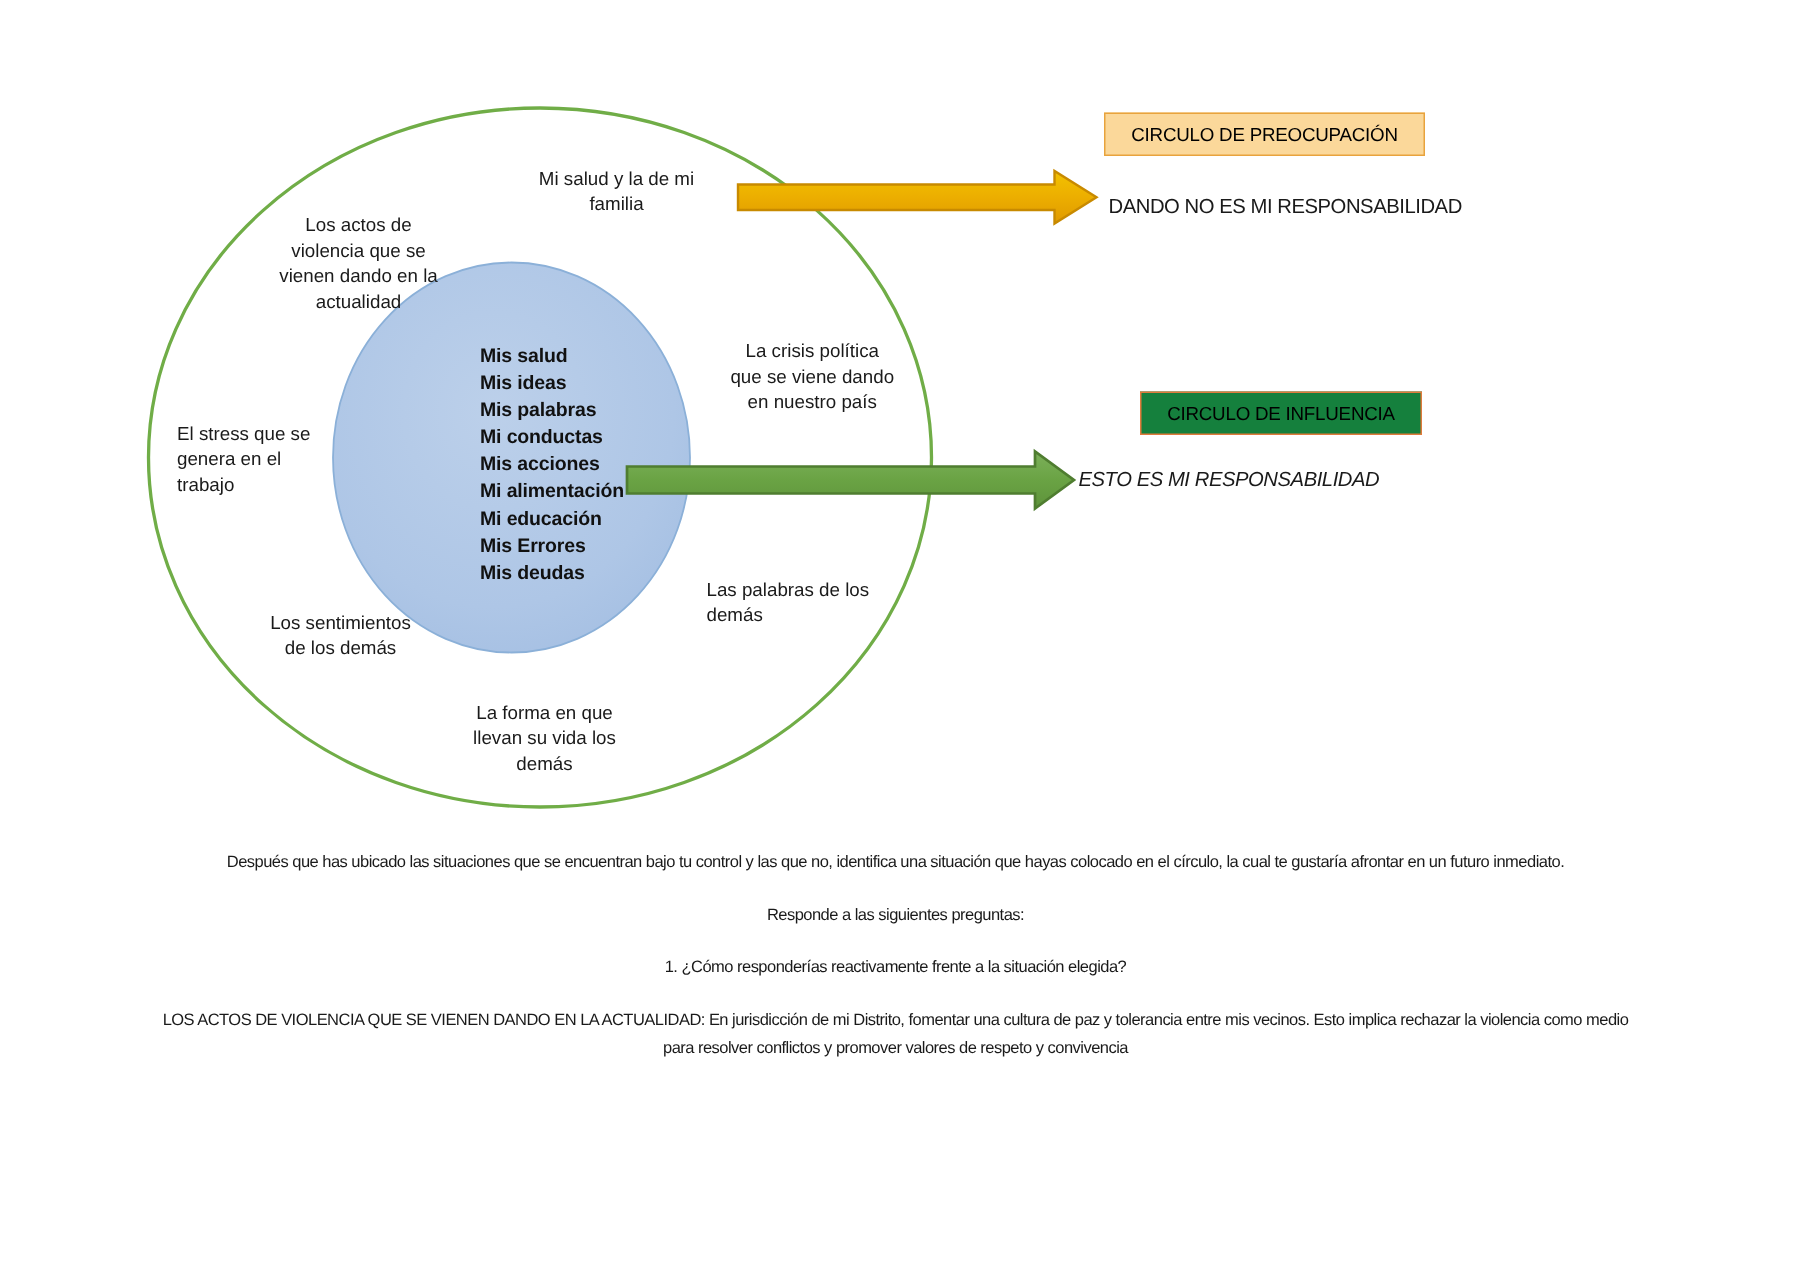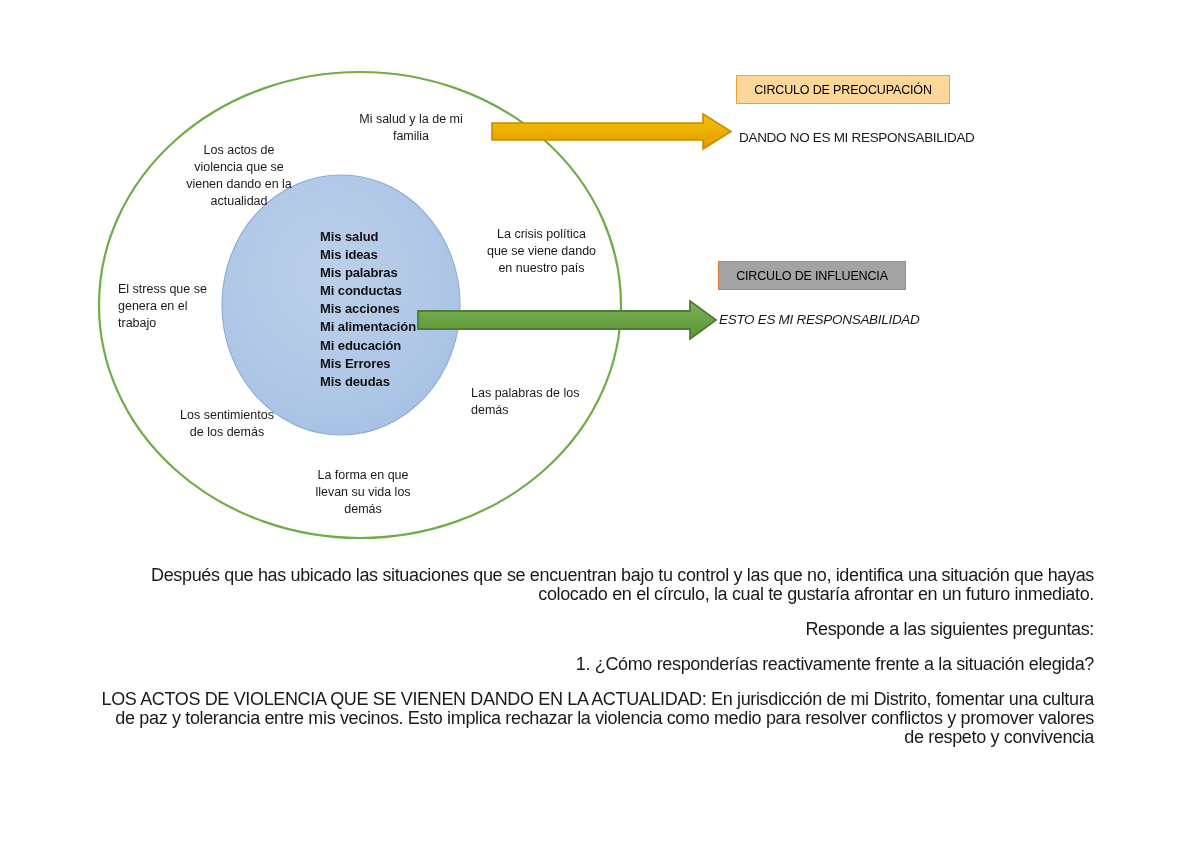--- a/index.html
+++ b/index.html
@@ -71,25 +71,25 @@
   }
   #badge-preocupacion {
     left: 736px;
     top: 75px;
     width: 214px;
     height: 29px;
     background: #fbd89a;
     border: 1px solid #e8a33d;
   }
   #badge-influencia {
-    left: 718px;
+    left: 760px;
     top: 261px;
     width: 188px;
     height: 29px;
-    background: #a3a3a3;
+    background: #15803d;
     border: 1px solid #e07b3c;
   }
 
   .resp-text {
     position: absolute;
     font-size: 13.5px;
     letter-spacing: -0.3px;
     color: #1a1a1a;
     white-space: nowrap;
   }
@@ -98,25 +98,25 @@
 
   
   #bodytext {
     position: absolute;
     left: 100px;
     top: 566px;
     width: 994px;
   }
   #bodytext p {
     margin: 0 0 16px 0;
-    font-size: 18px;
+    font-size: 11px;
     line-height: 19px;
     letter-spacing: -0.35px;
     color: #1a1a1a;
-    text-align: right;
+    text-align: center;
   }
   #bodytext p:last-child { margin-bottom: 0; }
 </style>
 </head>
 <body>
 
 <div id="diagram">
 
   <svg id="diagram-svg" width="1200" height="560" viewBox="0 0 1200 560">
     <defs>

